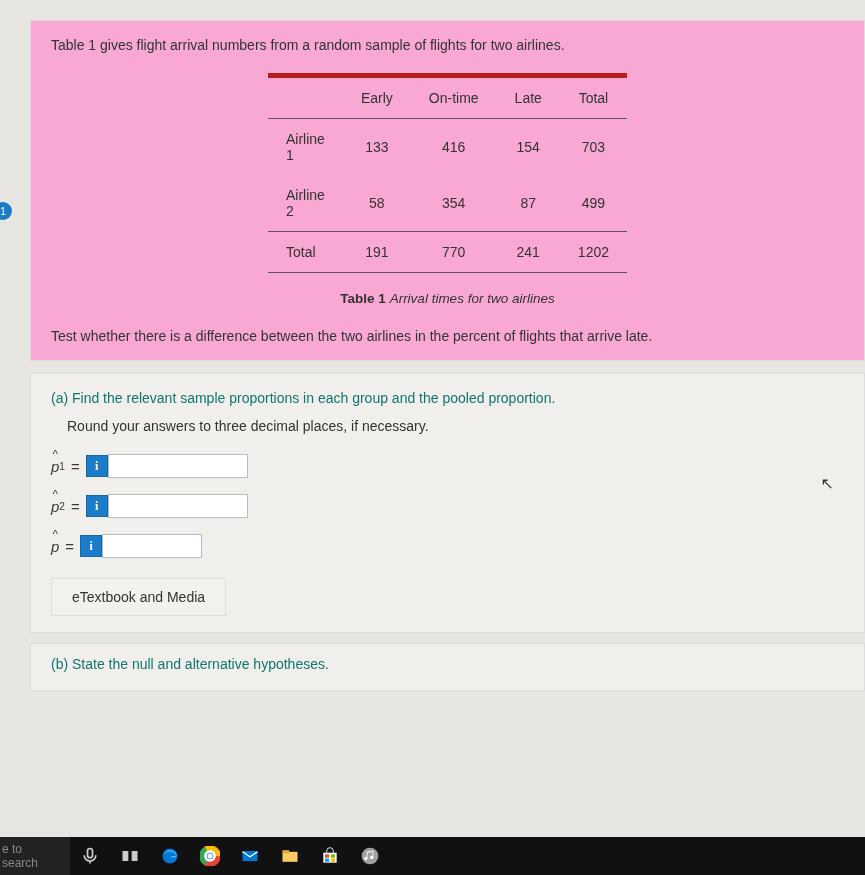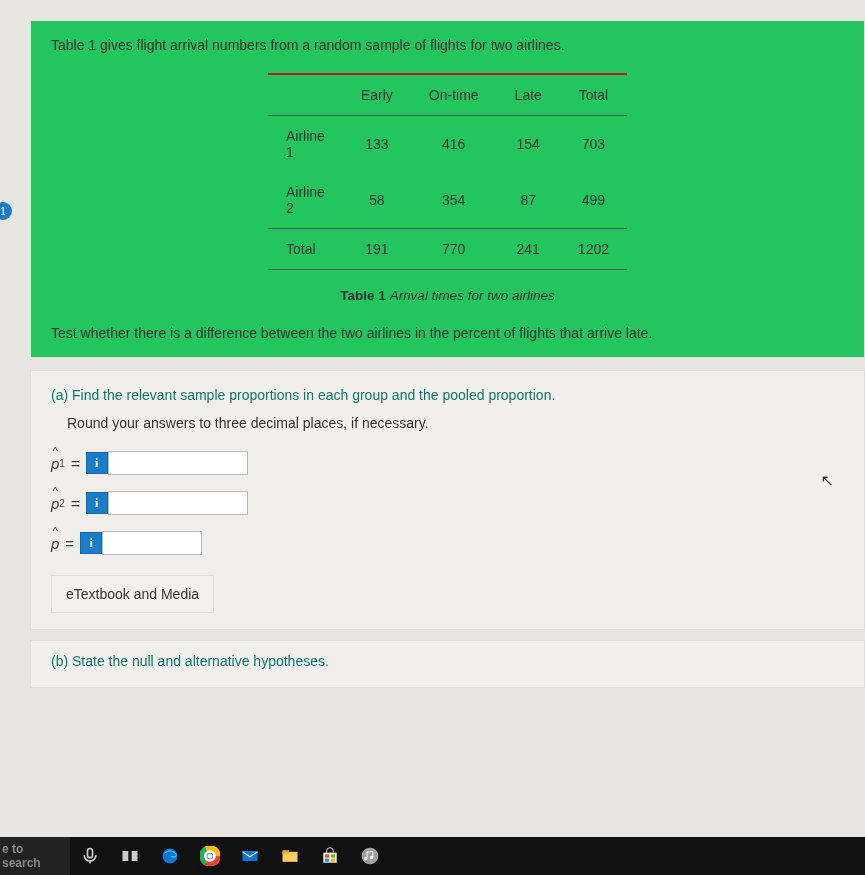--- a/index.html
+++ b/index.html
@@ -15,21 +15,21 @@
   .page {
     padding: 20px 0 0 30px;
   }
   .header-title {
     font-size: 15px;
     font-weight: 600;
     color: #333;
     margin-bottom: 18px;
   }
   .content-card {
-    background: #22c55e;
+    background: #f9a8d4;
     border: 1px solid #ddd;
     padding: 16px 20px 0 20px;
     margin-bottom: 12px;
   }
   .intro-text {
     font-size: 14px;
     color: #333;
     margin-bottom: 20px;
   }
   .table-wrap {
@@ -41,21 +41,21 @@
     border-collapse: collapse;
     font-size: 14px;
     color: #333;
   }
   table.data th, table.data td {
     padding: 12px 18px;
     text-align: center;
     font-weight: 400;
   }
   table.data thead th {
-    border-top: 2px solid #b91c1c;
+    border-top: 5px solid #b91c1c;
     border-bottom: 1px solid #555;
   }
   table.data .row-label {
     text-align: left;
     font-weight: 400;
     width: 70px;
   }
   table.data tbody tr:last-child td,
   table.data tbody tr:last-child th {
     border-top: 1px solid #555;
@@ -118,21 +118,21 @@
     background: #fff;
     margin-left: 0;
     padding: 2px 4px;
     font-size: 13px;
   }
   .etext-link {
     font-size: 14px;
     color: #333;
     border: 1px solid #ddd;
     display: inline-block;
-    padding: 10px 14px;
+    padding: 10px 20px;
     background: #f3f1ee;
     margin-top: 4px;
   }
   .cursor-icon {
     position: absolute;
     right: 30px;
     top: 100px;
     font-size: 16px;
     color: #333;
   }
@@ -162,21 +162,20 @@
     font-size: 12px;
   }
   .search-hint {
     color: #888;
     font-size: 12px;
     padding: 0 12px 0 2px;
     height: 100%;
     display:flex; align-items:center;
     background:#222;
     width: 70px;
-    font-weight: bold;
   }
   .tb-icon {
     width: 40px; height: 38px;
     display: flex;
     align-items: center;
     justify-content: center;
     font-size: 16px;
     color: #eee;
   }
   .tb-icon svg { width: 20px; height: 20px; }

